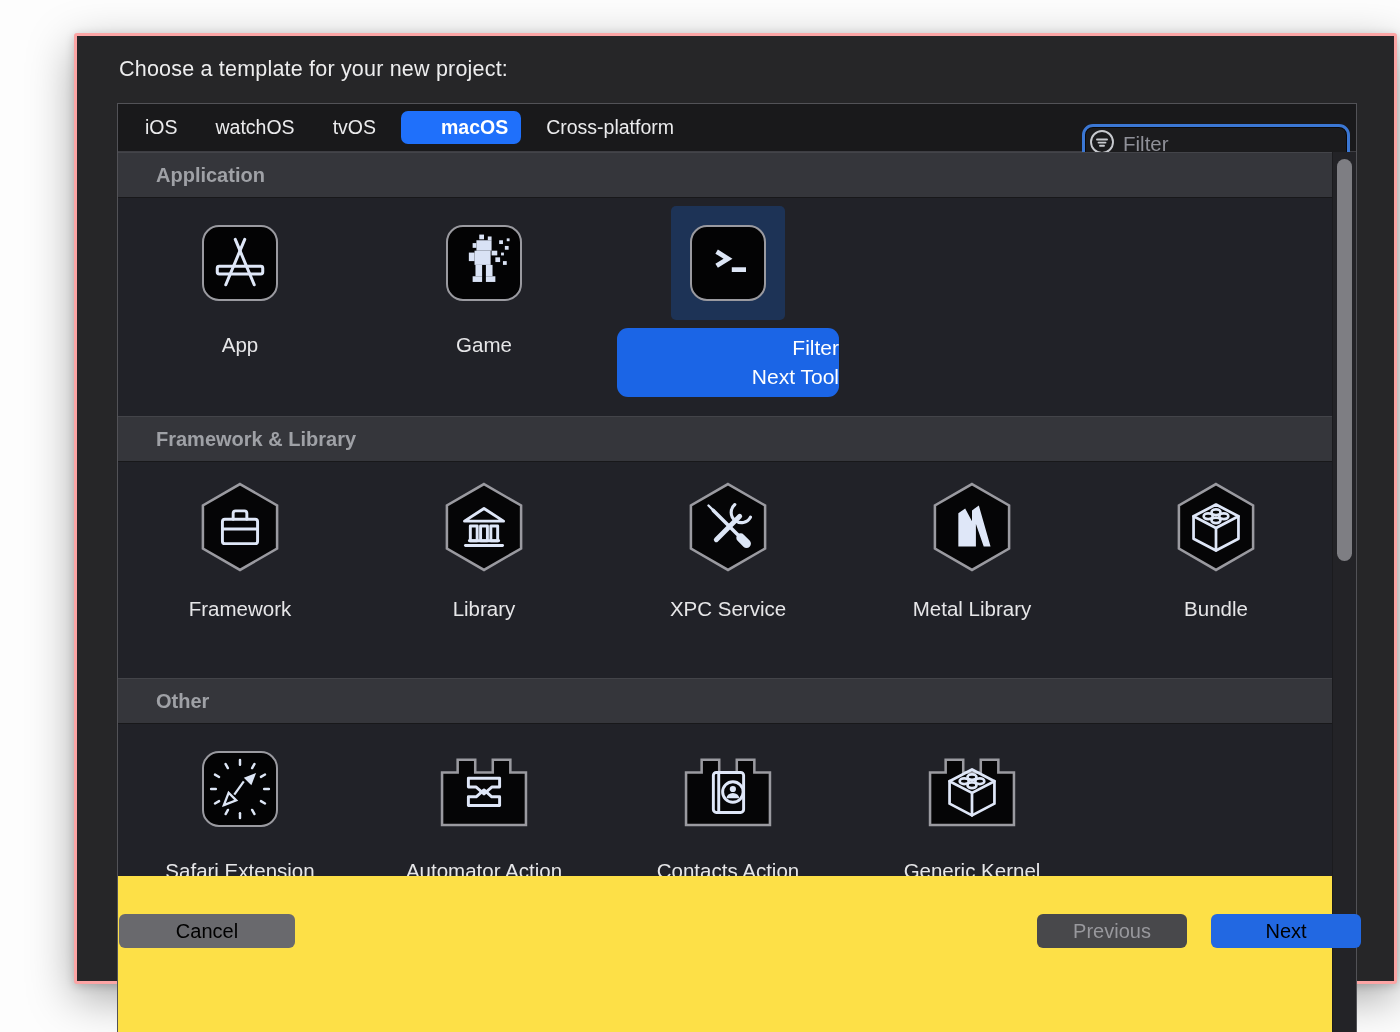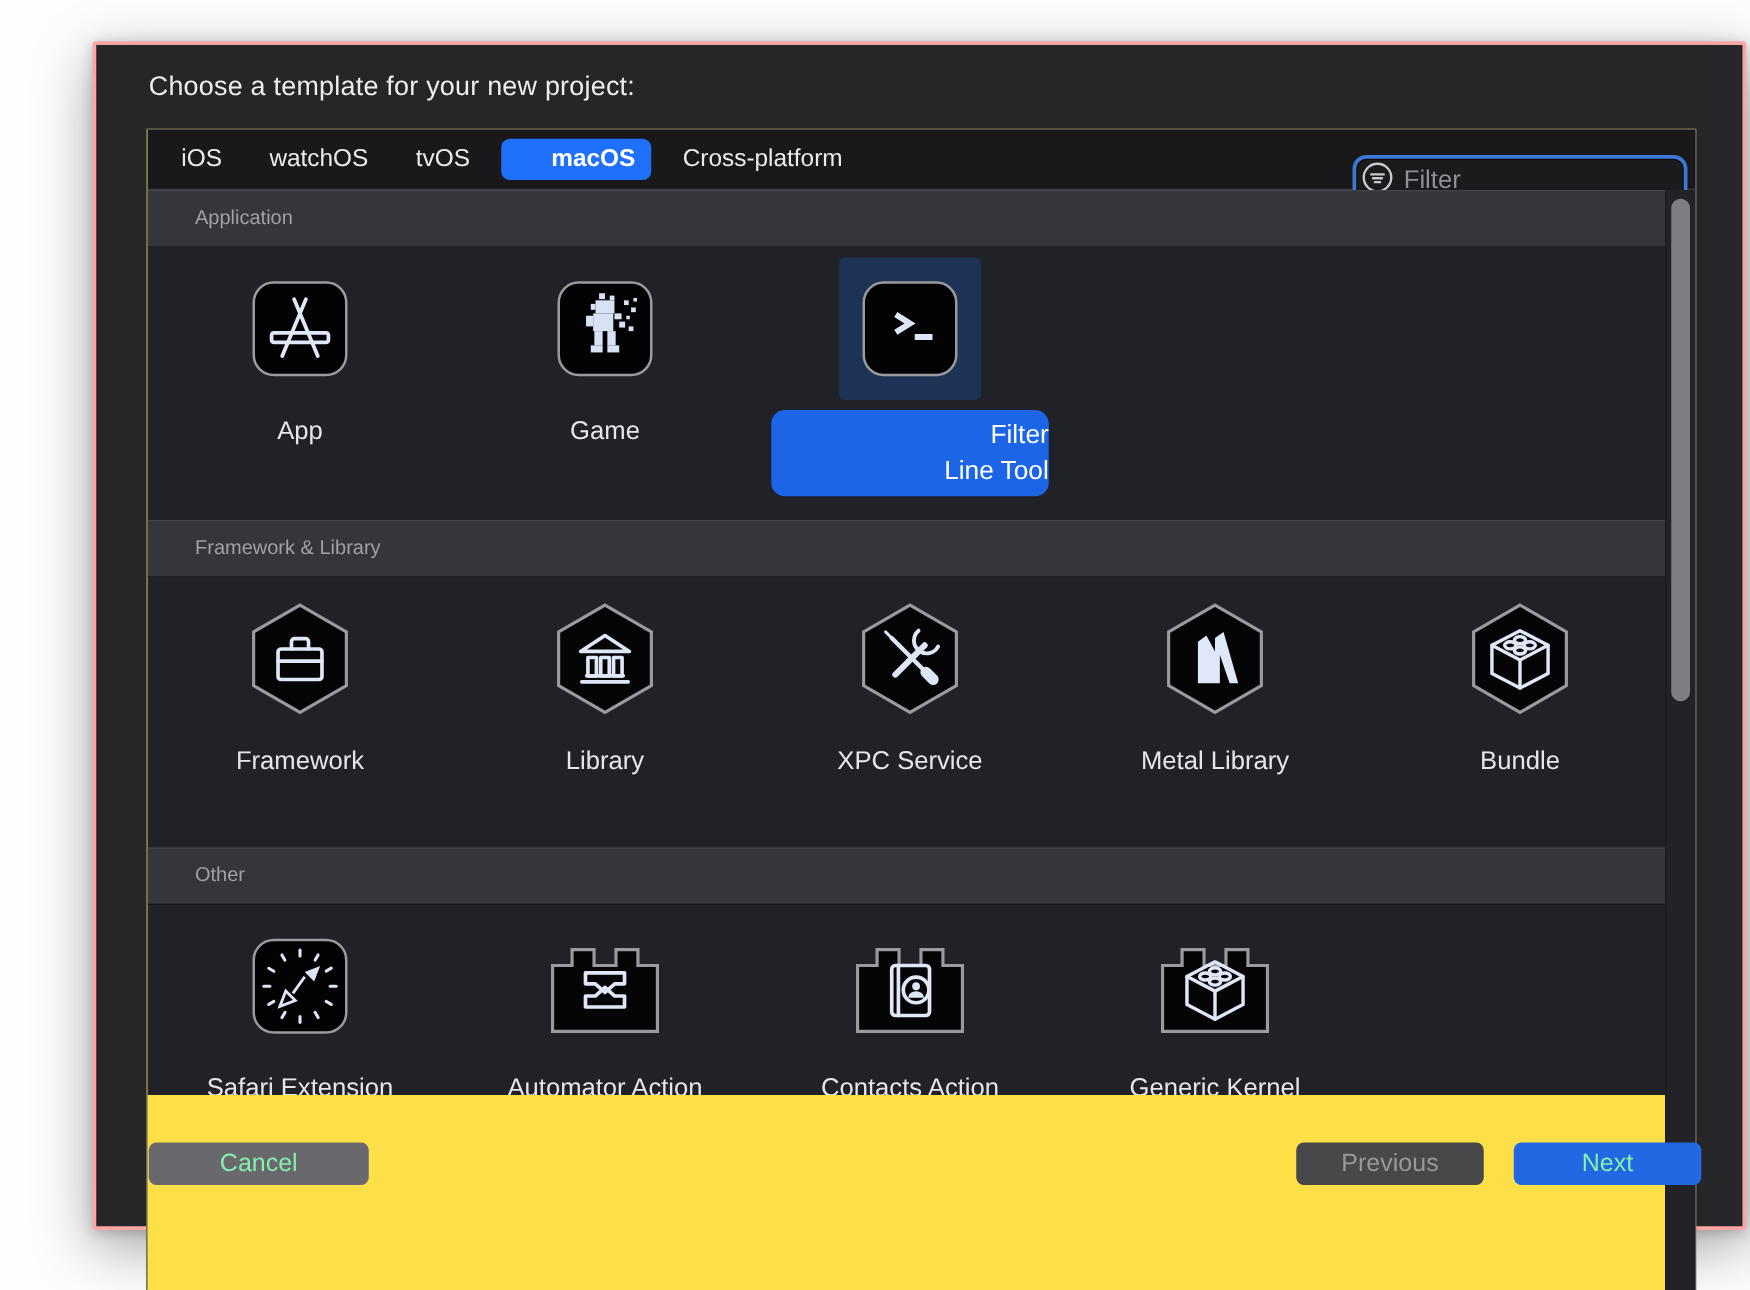--- a/index.html
+++ b/index.html
@@ -44,21 +44,21 @@
     flex:1; background:transparent; border:none; outline:none;
     font-family:inherit; font-size:20.5px; color:#e8e8ea; margin-left:8px; min-width:0;
   }
   .filter-field input::placeholder { color:#8f9098; }
   
   .list { position:relative; height:724px; overflow:hidden; background:#212228; }
   .section-header {
     height:46px; background:#35363b;
     border-top:1px solid #434449; border-bottom:1px solid #18181a;
     display:flex; align-items:center; padding-left:38px;
-    font-size:16px; font-weight:400; color:#9fa1a6;
+    font-size:20px; font-weight:700; color:#9fa1a6;
   }
   .grid { display:grid; grid-template-columns:repeat(5,244px); }
   .grid.r1 { height:218px; } .grid.r2 { height:216px; } .grid.r3 { height:160px; }
   .cell { display:flex; flex-direction:column; align-items:center; padding-top:8px; }
   .icon-slot { height:114px; display:flex; align-items:center; justify-content:center; }
   .sel-wrap {
     width:114px; height:114px; border-radius:5px;
     background:var(--sel-tile,#1d3356);
     display:flex; align-items:center; justify-content:center;
   }
@@ -79,21 +79,21 @@
     position:absolute; top:48px; right:0; bottom:0; width:24px;
     background:#232327; border-left:1px solid #1b1b1e;
   }
   .scroll-thumb {
     position:absolute; top:7px; left:4px; width:15px; height:402px;
     border-radius:8px; background:#7e7e83;
   }
   
   .btn {
     position:absolute; top:878px; height:34px; border:none; border-radius:6px;
-    font-family:inherit; font-size:20px; color:#86efac;
+    font-family:inherit; font-size:20px; color:#000000;
     display:flex; align-items:center; justify-content:center;
   }
   .btn-cancel   { left:42px;  width:176px; background:#69696d; }
   .btn-previous { left:960px; width:150px; background:#48484b; color:#98989d; }
   .btn-next     { left:1134px;width:150px; background:var(--next,#2268e2); }
 </style>
 </head>
 <body>
 
 <div class="dialog">
@@ -172,21 +172,21 @@
                     <g stroke="#dde6f6" fill="none" stroke-width="5">
       <path d="M26,26 L38,33.5 L26,41"></path>
                       <path d="M42,45 L57,45"></path>
                     </g>
                   </svg>
                 </div>
               </div>
             </div>
             <div class="item-label selected">
               <div>Filter</div>
-              <div>Line Tool</div>
+              <div>Next Tool</div>
             </div>
           </div>
         </div>
         <div class="section-header">Framework &amp; Library</div>
         <div class="grid r2">
           <div class="cell">
             <div class="icon-slot">
               <svg viewBox="0 0 84 92" width="82" height="90">
               <polygon points="42,2 80,24 80,68 42,90 4,68 4,24" fill="#050506" stroke="#9a9aa0" stroke-width="2.6"></polygon>
               <g transform="translate(4,8)">

